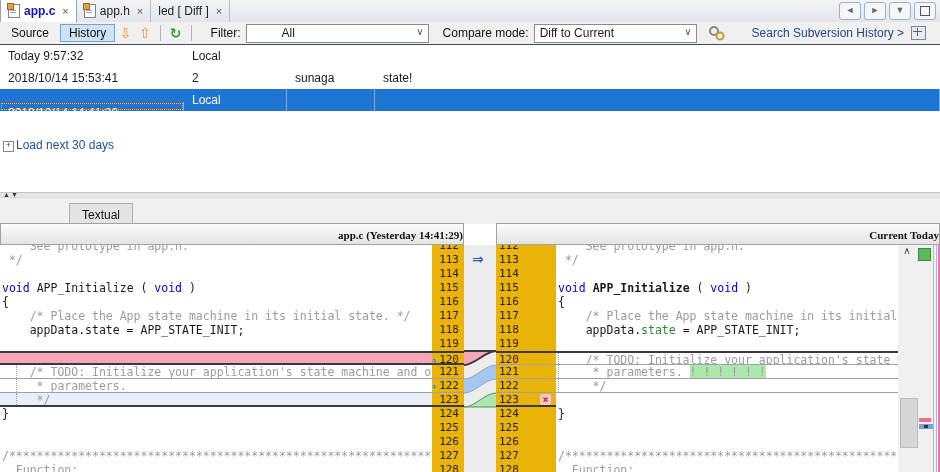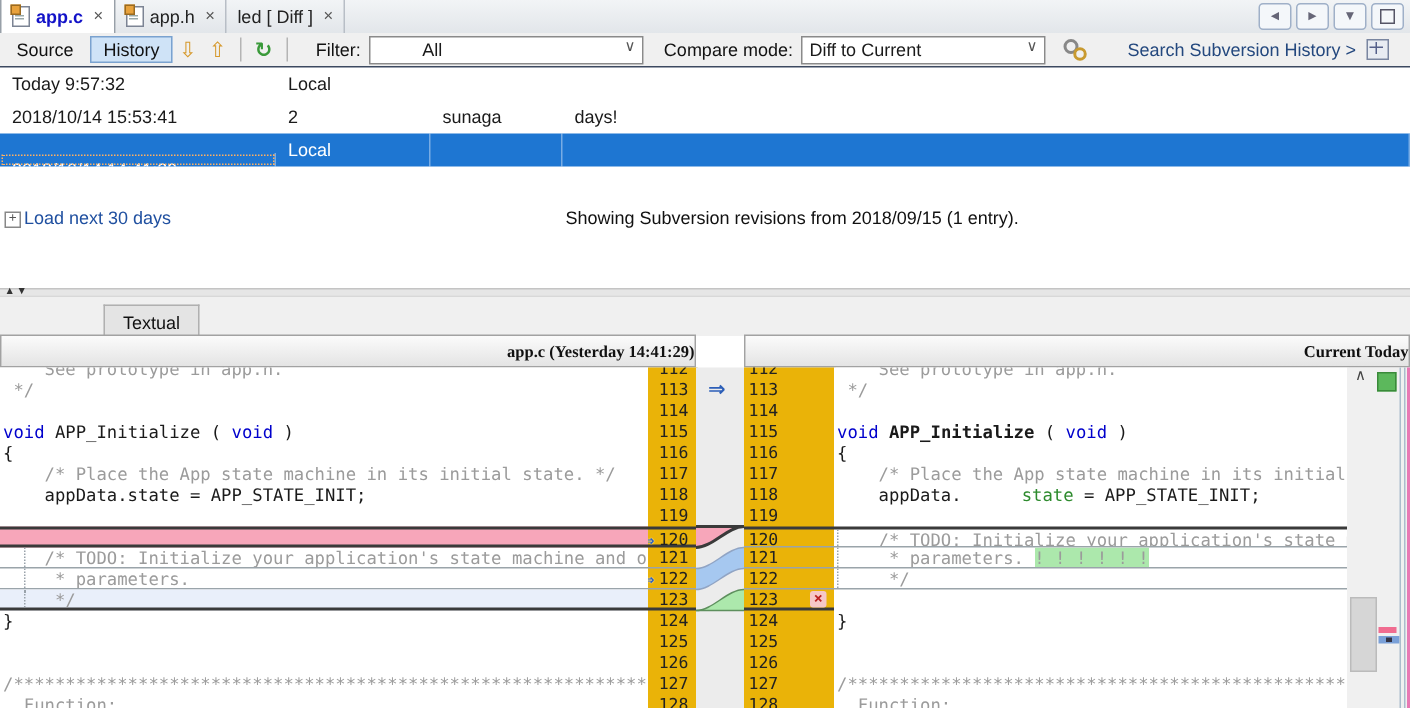--- a/index.html
+++ b/index.html
@@ -74,21 +74,21 @@
   .pane{position:absolute;top:0;height:227px;background:#fff;overflow:hidden;}
   #pane-left{left:0;width:432px;border-right:1px solid #c4c4c4;}
   #pane-right{left:556px;width:342px;border-right:1px solid #c4c4c4;}
   .gutter{position:absolute;top:0;height:227px;background:#eab308;overflow:hidden;}
   #gutter-left{left:432px;width:32px;border-right:1px solid #bdbdbd;}
   #gutter-right{left:496px;width:60px;border-right:1px solid #c4c4c4;}
   .strip{position:absolute;left:464px;top:0;width:32px;height:227px;background:#ececec;border-right:1px solid #bdbdbd;overflow:hidden;}
   .crow{position:absolute;left:0;right:0;height:14px;line-height:14px;box-sizing:border-box;white-space:pre;overflow:hidden;
         font-family:"DejaVu Sans Mono","Liberation Mono",monospace;font-size:11.5px;padding-left:2px;}
   .crow .cm{color:#9b9b9b;} .crow .kw{color:#0000cc;} .crow .pl{color:#1a1a1a;}
-  .crow .fld{color:#2e8b2e;margin-left:40px;} .crow .fn{font-weight:bold;color:#1a1a1a;}
+  .crow .fld{color:#2e8b2e;} .crow .fn{font-weight:bold;color:#1a1a1a;}
   .crow .added{background:#ace8ac;}
   .crow.removed{background:#f7a6ba;border-top:2px solid #3a3a3a;border-bottom:2px solid #3a3a3a;}
   .crow.box-start{border-top:2px solid #3a3a3a;border-bottom:1px solid #9aa4aa;}
   .crow.box{border-bottom:1px solid #9aa4aa;}
   .crow.box-end{border-bottom:2px solid #3a3a3a;}
   .crow.lightblue{background:#e9effa;}
   .crow.green{background:#ace8ac;}
   .dotline{position:absolute;top:0;bottom:0;width:0;border-left:1px dotted #99a2aa;}
   .gcell{position:absolute;left:0;right:0;height:14px;line-height:14px;box-sizing:border-box;
          font-family:"DejaVu Sans Mono","Liberation Mono",monospace;font-size:11px;color:#222;}
@@ -173,33 +173,32 @@
         <div class="trow">
           <div class="tcell" style="width: 184px;">Today 9:57:32</div>
           <div class="tcell" style="width: 103px;">Local</div>
           <div class="tcell" style="width: 88px;"></div>
           <div class="tcell" style="width: 565px;"></div>
         </div>
         <div class="trow">
           <div class="tcell" style="width: 184px;">2018/10/14 15:53:41</div>
           <div class="tcell" style="width: 103px;">2</div>
           <div class="tcell" style="width: 88px;">sunaga</div>
-          <div class="tcell" style="width: 565px;">days!</div>
+          <div class="tcell" style="width: 565px;">state!</div>
         </div>
         <div class="trow sel">
           <div class="tcell focus" style="width: 184px; margin-top: 13px;">2018/10/14 14:41:29</div>
           <div class="tcell" style="width: 103px;">Local</div>
           <div class="tcell" style="width: 88px;"></div>
           <div class="tcell" style="width: 565px;"></div>
         </div>
       </div>
     <div class="loadrow">
       <span class="plusbox">+</span>
       <span class="loadlink">Load next 30 days</span>
-      <span class="statustext">Showing Subversion revisions from 2018/09/15 (1 entry).</span>
     </div>
   </div>
 
   <div class="splitter">
     <span class="spl-handle">▲▼</span>
   </div>
 
   <div class="viewtabs">
     <div class="vtab inactive">Textual</div>
   </div>

